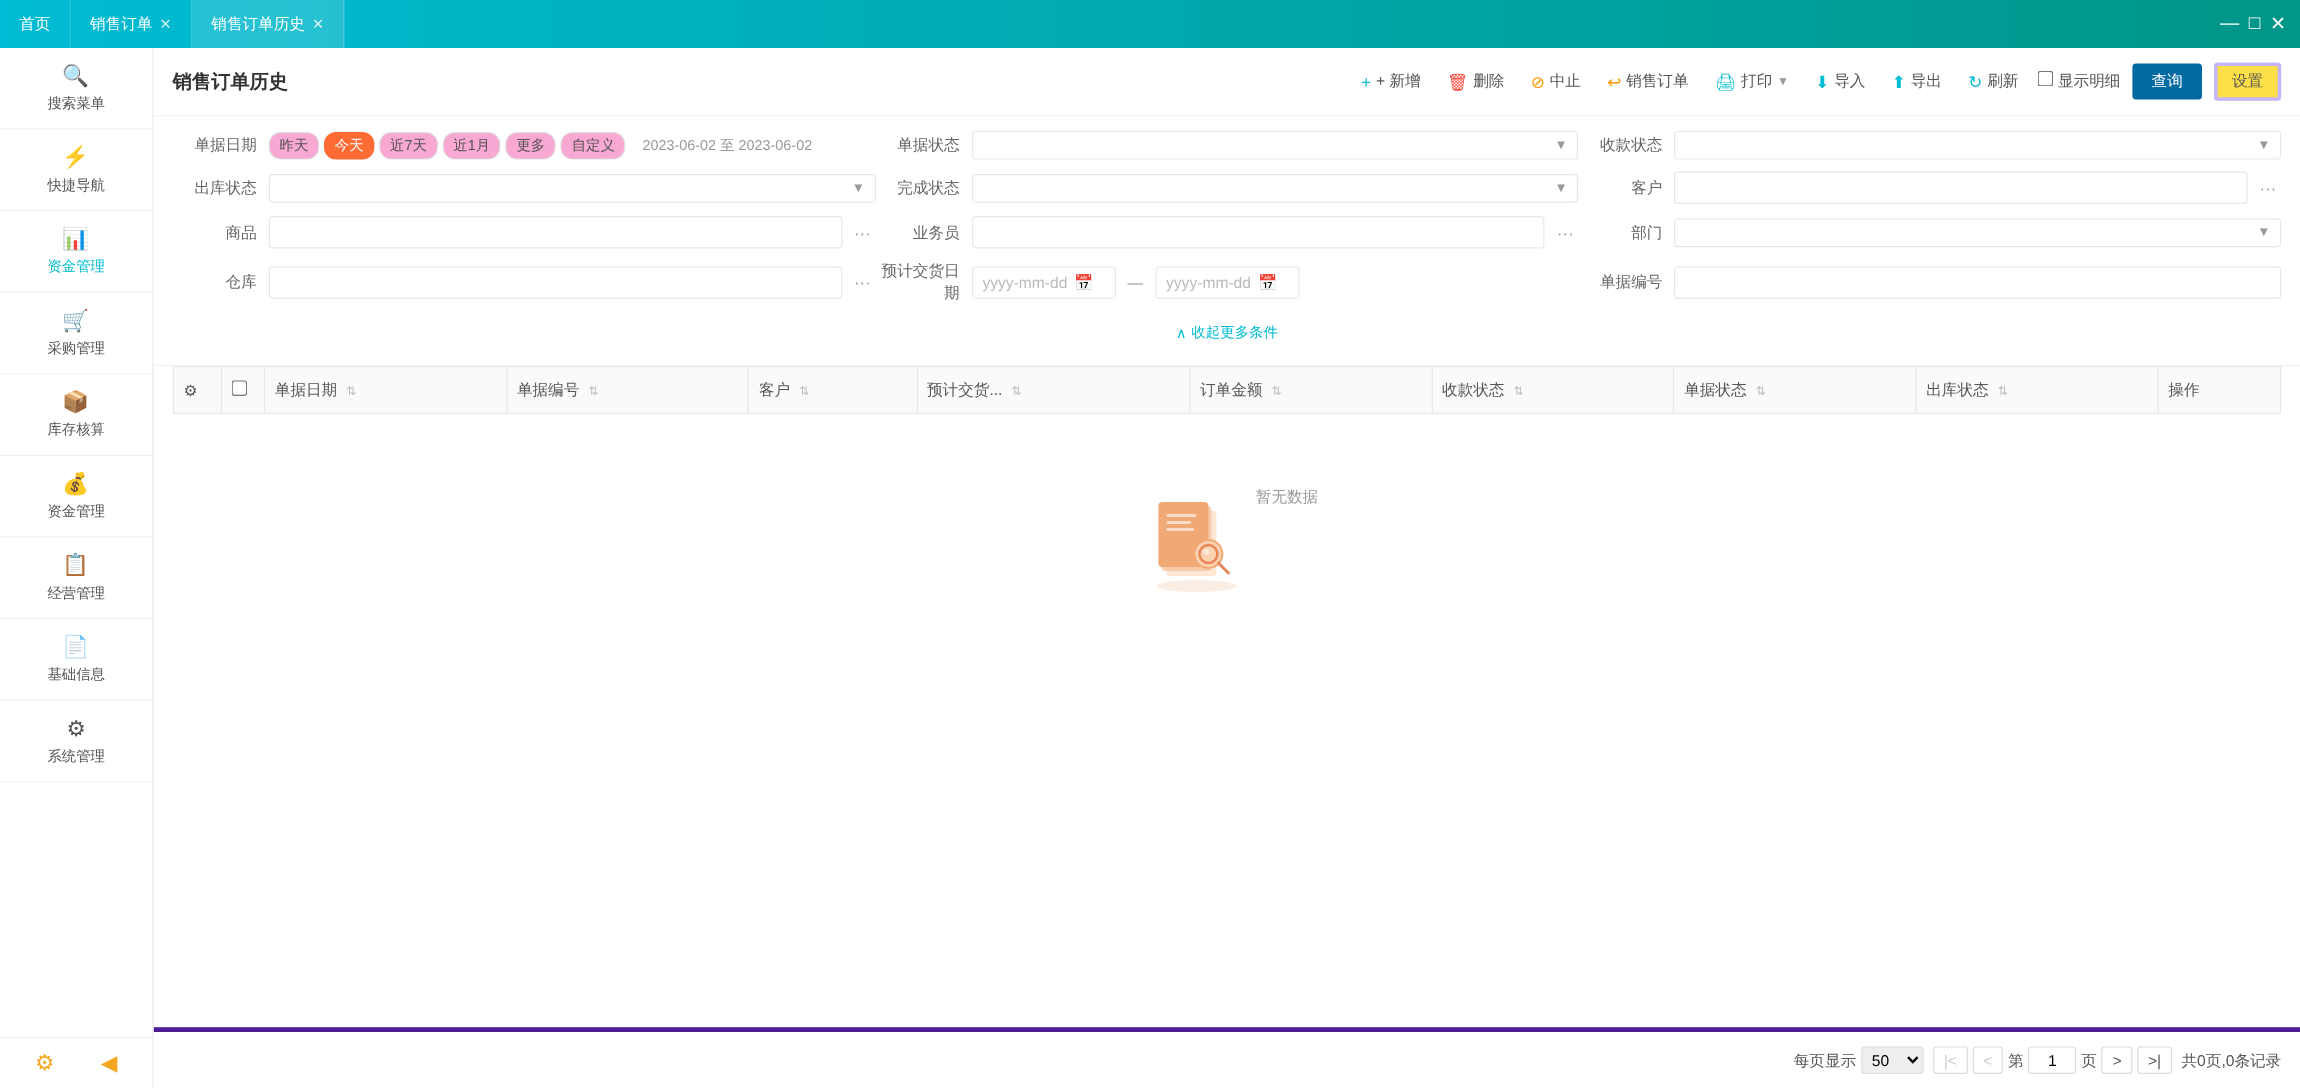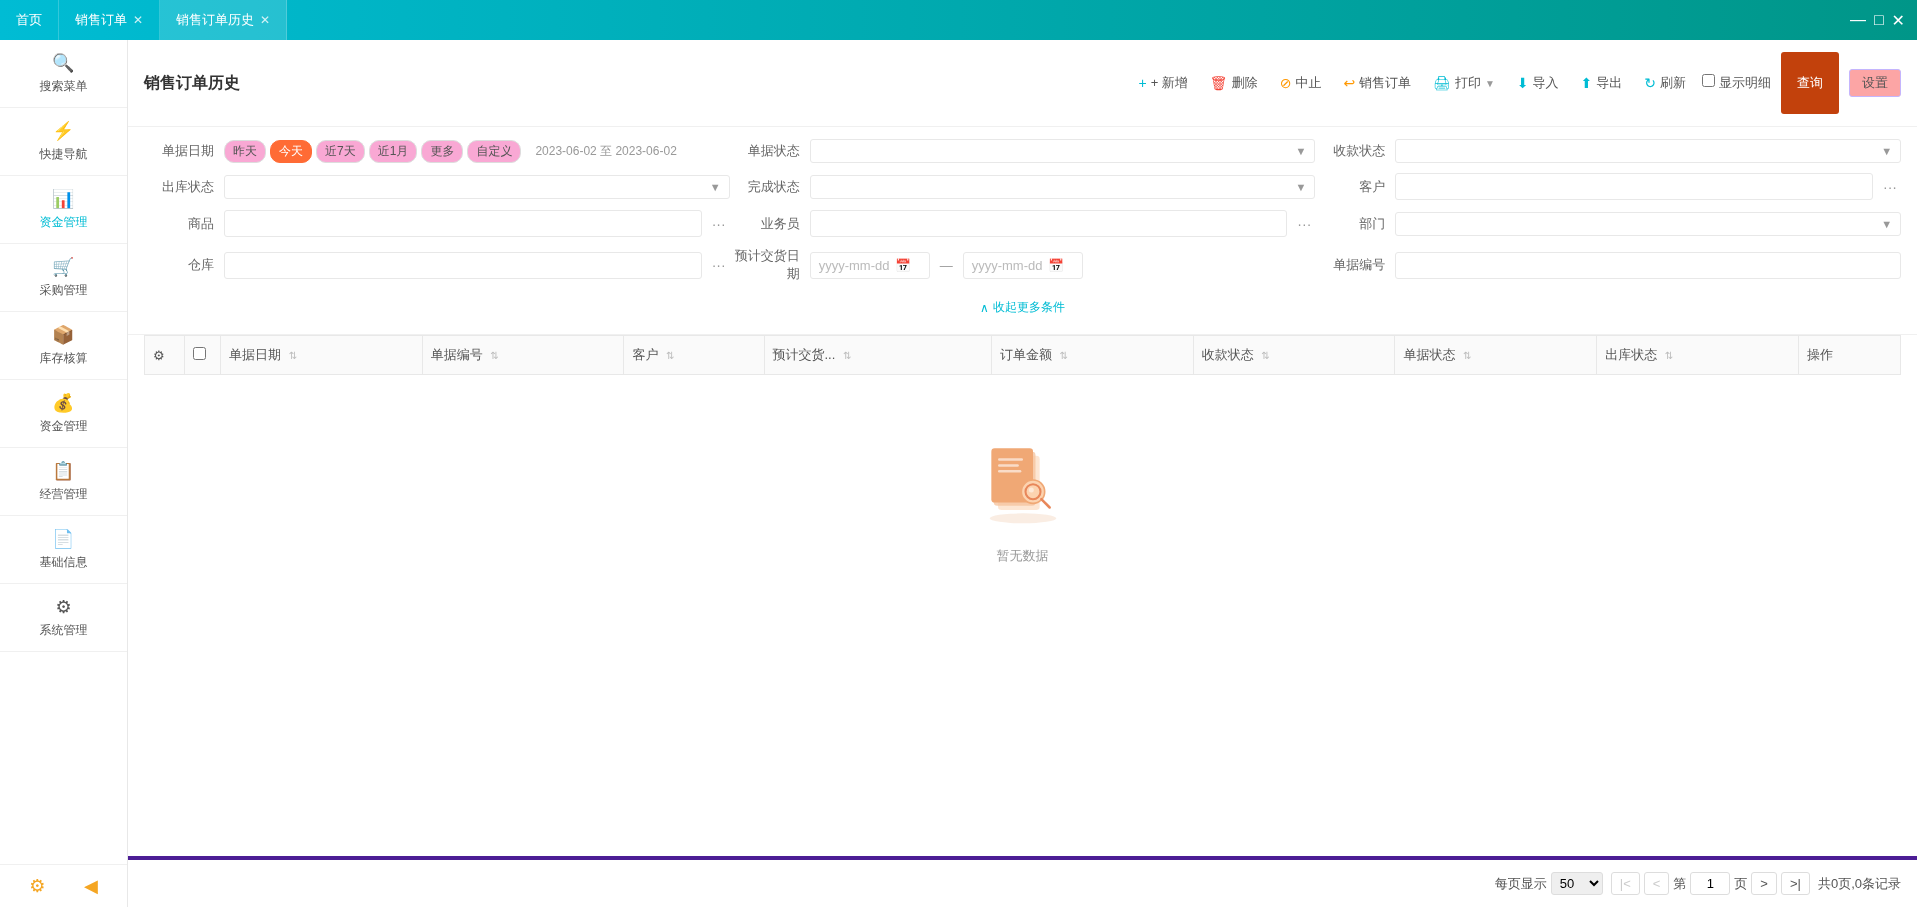--- a/index.html
+++ b/index.html
@@ -134,32 +134,32 @@
       gap: 4px;
       cursor: pointer;
       color: #555;
       font-size: 13px;
       padding: 4px 6px;
       border-radius: 3px;
     }
     .toolbar-btn .btn-icon { color: #00bcd4; font-size: 14px; }
     .toolbar-btn.danger .btn-icon { color: #f44336; }
     .btn-query {
-      background: #c2410c;
+      background: #0369a1;
       color: white;
       border: none;
-      padding: 22px 16px;
+      padding: 6px 16px;
       border-radius: 3px;
       cursor: pointer;
       font-size: 13px;
     }
     .btn-settings {
-      background: #fca5a5;
-      color: #555;
-      border: 1px solid #c4b5fd;
+      background: #fde047;
+      color: #555;
+      border: 3px solid #c4b5fd;
       padding: 4px 12px;
       border-radius: 3px;
       cursor: pointer;
       font-size: 13px;
     }
     .display-toggle {
       display: flex;
       align-items: flex-start;
       gap: 4px;
       font-size: 13px;
@@ -305,22 +305,22 @@
       text-align: center;
     }
     .th-checkbox {
       width: 36px;
       text-align: center;
     }
 
     
     .empty-state {
       display: flex;
-      flex-direction: column;
-      align-items: center;
+      flex-direction: row;
+      align-items: flex-start;
       justify-content: center;
       padding: 60px 0;
       color: #999;
     }
     
     .empty-illustration {
       width: 100px;
       height: 100px;
       margin-bottom: 12px;
     }

